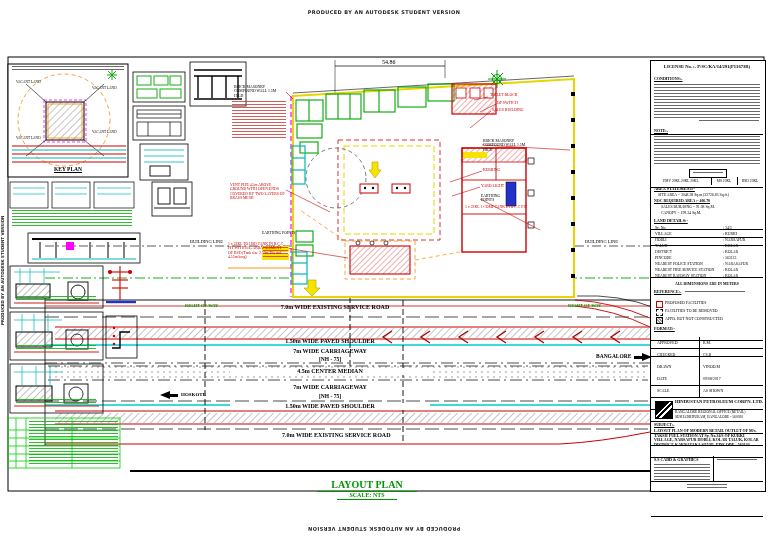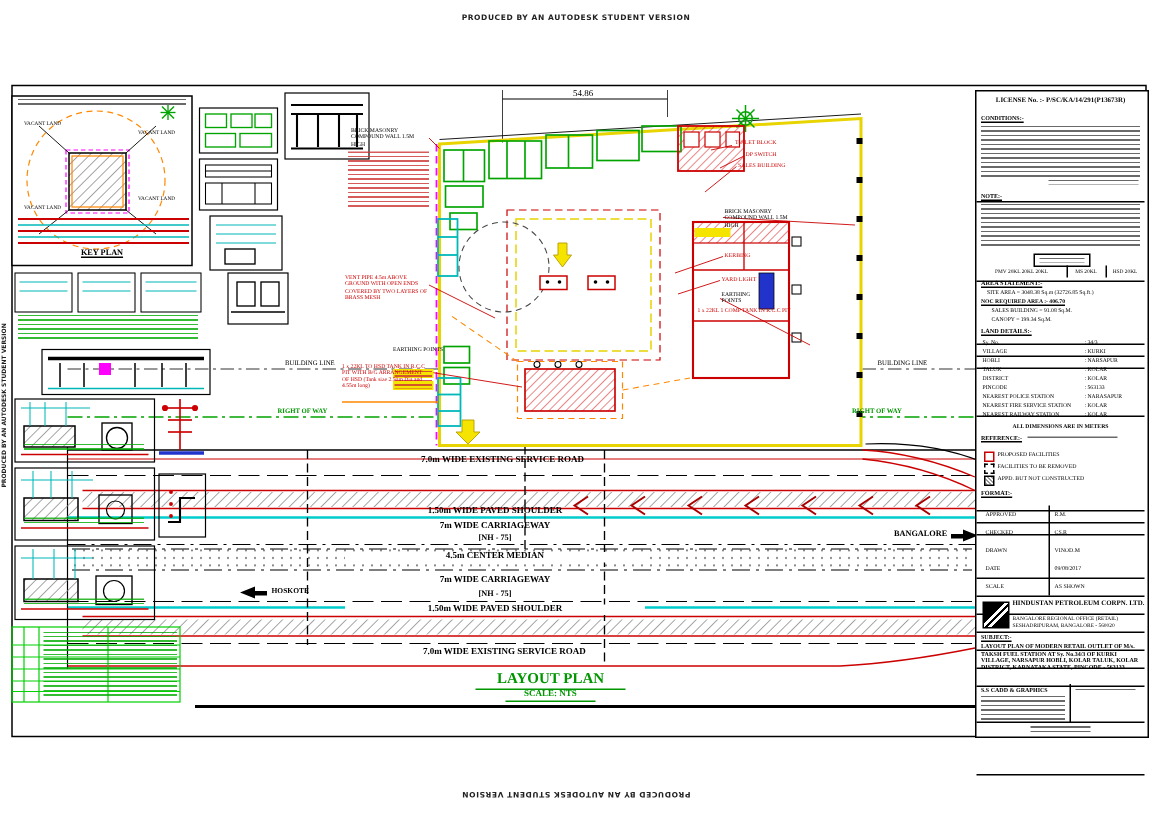--- a/index.html
+++ b/index.html
@@ -2,21 +2,21 @@
 <html><head>
 <meta charset="utf-8">
 <style>
   html,body{margin:0;padding:0;background:#fff;}
   #sheet{position:relative;width:768px;height:542px;background:#fff;overflow:hidden;
          font-family:"Liberation Serif",serif;}
   .abs{position:absolute;}
   .t{position:absolute;color:#000;white-space:nowrap;line-height:1.15;}
   .wrap{white-space:normal;}
   .red{color:#c00;}
-  .grn{color:#009600;}
+  .grn{color:#009600;margin-top:32px;}
   .ctr{text-align:center;}
   .bold{font-weight:bold;}
   .u{text-decoration:underline;}
   .mono{font-family:"DejaVu Sans",sans-serif;}
   
   .mt{position:absolute;background:repeating-linear-gradient(to bottom,#444 0,#444 1px,transparent 1px,transparent 3px);opacity:.8;}
   .mt.r{background:repeating-linear-gradient(to bottom,#c33 0,#c33 1px,transparent 1px,transparent 3px);}
   .mt.g{background:repeating-linear-gradient(to bottom,#0a0 0,#0a0 1px,transparent 1px,transparent 3px);}
   .tb-line{position:absolute;left:650px;width:114px;border-top:1px solid #000;height:0;}
   .vline{position:absolute;border-left:1px solid #000;width:0;}

